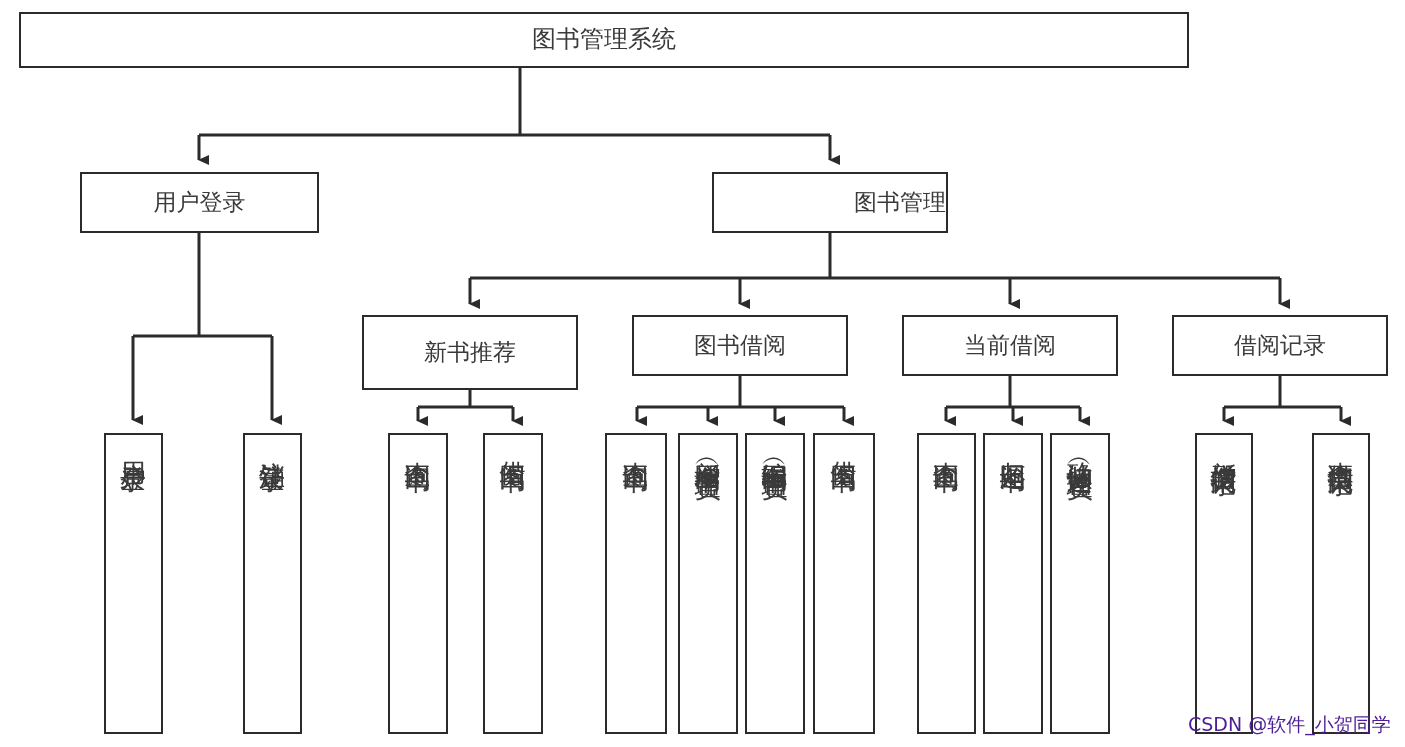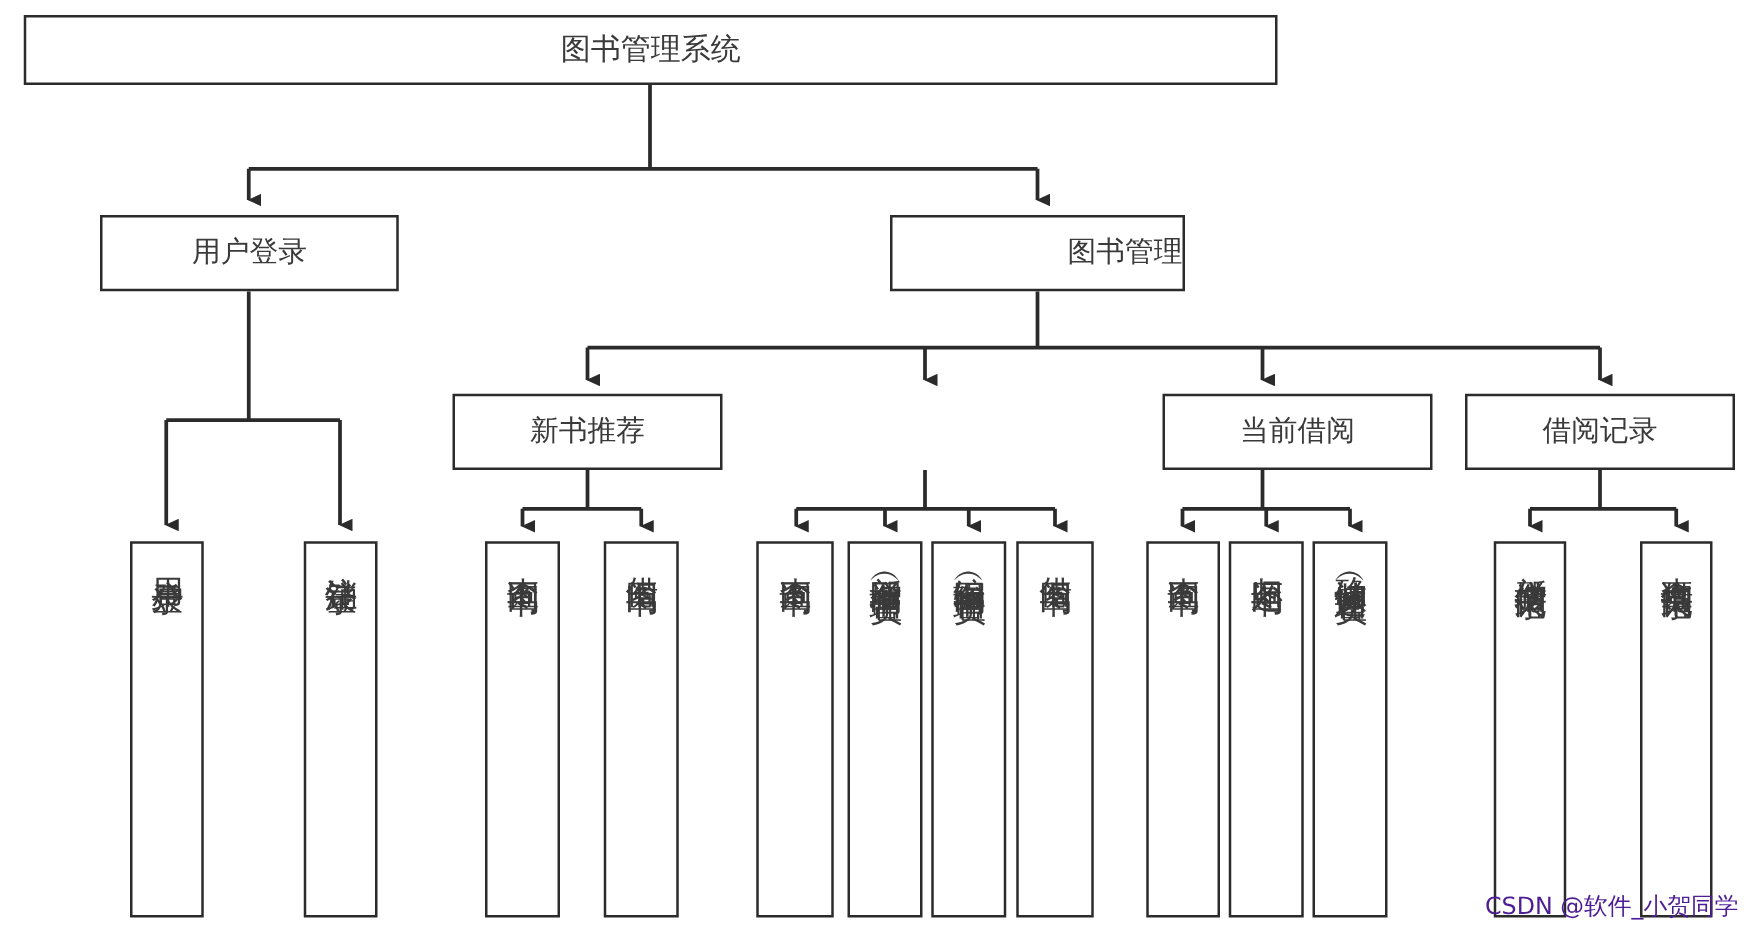--- a/index.html
+++ b/index.html
@@ -118,35 +118,38 @@
       <path d="M1013,407 L1013,421" marker-end="url(#arrow)"></path>
       <path d="M1080,407 L1080,421" marker-end="url(#arrow)"></path>
 
       <path d="M1280,376 L1280,407"></path>
       <path d="M1224,407 L1341,407"></path>
       <path d="M1224,407 L1224,421" marker-end="url(#arrow)"></path>
       <path d="M1341,407 L1341,421" marker-end="url(#arrow)"></path>
     </g>
   </svg>
 
-  <div class="node h root" style="left:19px; top:12px; width:1003px; height:56px;">
+  <div class="node h root" style="left:19px; top:12px; width:1170px; height:56px;">
     <span class="label">图书管理系统</span>
   </div>
 
   <div class="node h" style="left:80px; top:172px; width:239px; height:61px;">
     <span class="label">用户登录</span>
   </div>
   <div class="node h" style="left:712px; top:172px; width:236px; height:61px;justify-content:flex-end;">
     <span class="label">图书管理</span>
   </div>
 
-  <div class="node h" style="left:362px; top:315px; width:216px; height:61px;">
+  <div class="node h" style="left:362px; top:315px; width:216px; height:75px;">
     <span class="label">新书推荐</span>
   </div>
-  <div class="node h" style="left:902px; top:315px; width:216px; height:61px;margin-left:28px;">
+  <div class="node h" style="left:632px; top:315px; width:216px; height:61px;">
+    <span class="label">图书借阅</span>
+  </div>
+  <div class="node h" style="left:902px; top:315px; width:216px; height:61px;">
     <span class="label">当前借阅</span>
   </div>
   <div class="node h" style="left:1172px; top:315px; width:216px; height:61px;">
     <span class="label">借阅记录</span>
   </div>
 
   <div class="node v" style="left:104px; top:433px; width:59px; height:301px;">
     <span class="label">用户登录</span>
   </div>
   <div class="node v" style="left:243px; top:433px; width:59px; height:301px;">

